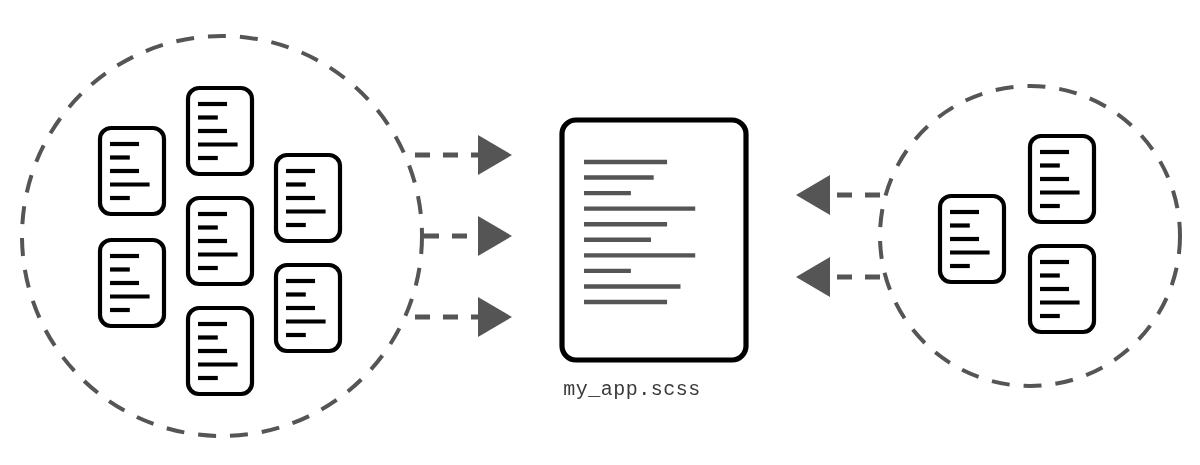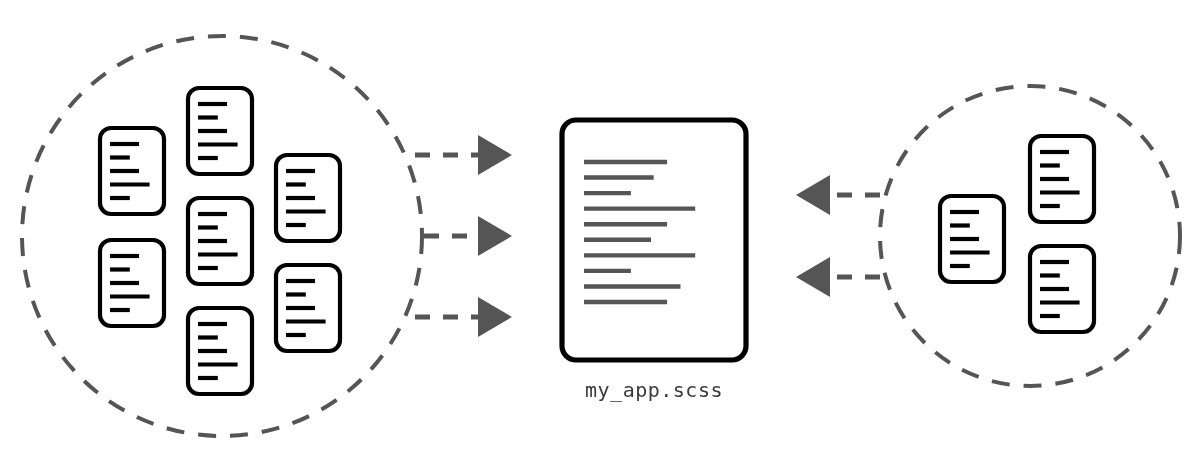--- a/index.html
+++ b/index.html
@@ -208,15 +208,15 @@
           <line x1="584" y1="239.77777777777777" x2="651" y2="239.77777777777777" class="main-line"></line>
           <line x1="584" y1="255.33333333333331" x2="695.22" y2="255.33333333333331" class="main-line"></line>
           <line x1="584" y1="270.8888888888889" x2="630.9" y2="270.8888888888889" class="main-line"></line>
           <line x1="584" y1="286.44444444444446" x2="680.48" y2="286.44444444444446" class="main-line"></line>
           <line x1="584" y1="302" x2="667.08" y2="302" class="main-line"></line>
         </g>
     </g>
 
   </svg>
 
-  <div class="file-label" style="left: 562px; top: 378px; width: 184px;">my_app.scss</div>
+  <div class="file-label" style="left: 540px; top: 378px; width: 184px; font-family: Liberation Mono, monospace;">my_app.scss</div>
 
 </div>
 
 </body></html>

